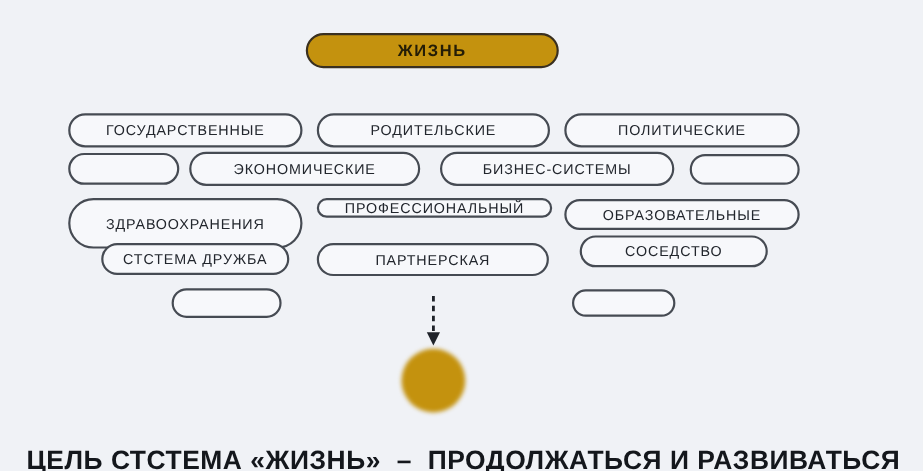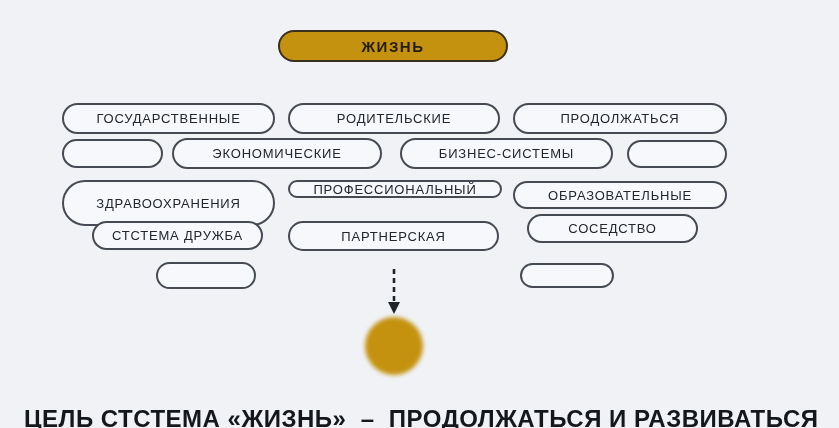--- a/index.html
+++ b/index.html
@@ -56,21 +56,21 @@
 </style>
 </head>
 <body>
 
 <div class="stage">
 
   <div class="root-pill">ЖИЗНЬ</div>
 
   <div class="pill p-state">ГОСУДАРСТВЕННЫЕ</div>
   <div class="pill p-parental">РОДИТЕЛЬСКИЕ</div>
-  <div class="pill p-political">ПРОДОЛЖАТЬСЯ</div>
+  <div class="pill p-political">ПОЛИТИЧЕСКИЕ</div>
 
   <div class="pill p-empty-a"></div>
   <div class="pill p-business">БИЗНЕС-СИСТЕМЫ</div>
   <div class="pill p-economic">ЭКОНОМИЧЕСКИЕ</div>
   <div class="pill p-empty-b"></div>
 
   <div class="pill p-healthcare">ЗДРАВООХРАНЕНИЯ</div>
   <div class="pill p-professional">ПРОФЕССИОНАЛЬНЫЙ</div>
   <div class="pill p-friendship">СТСТЕМА ДРУЖБА</div>
 

